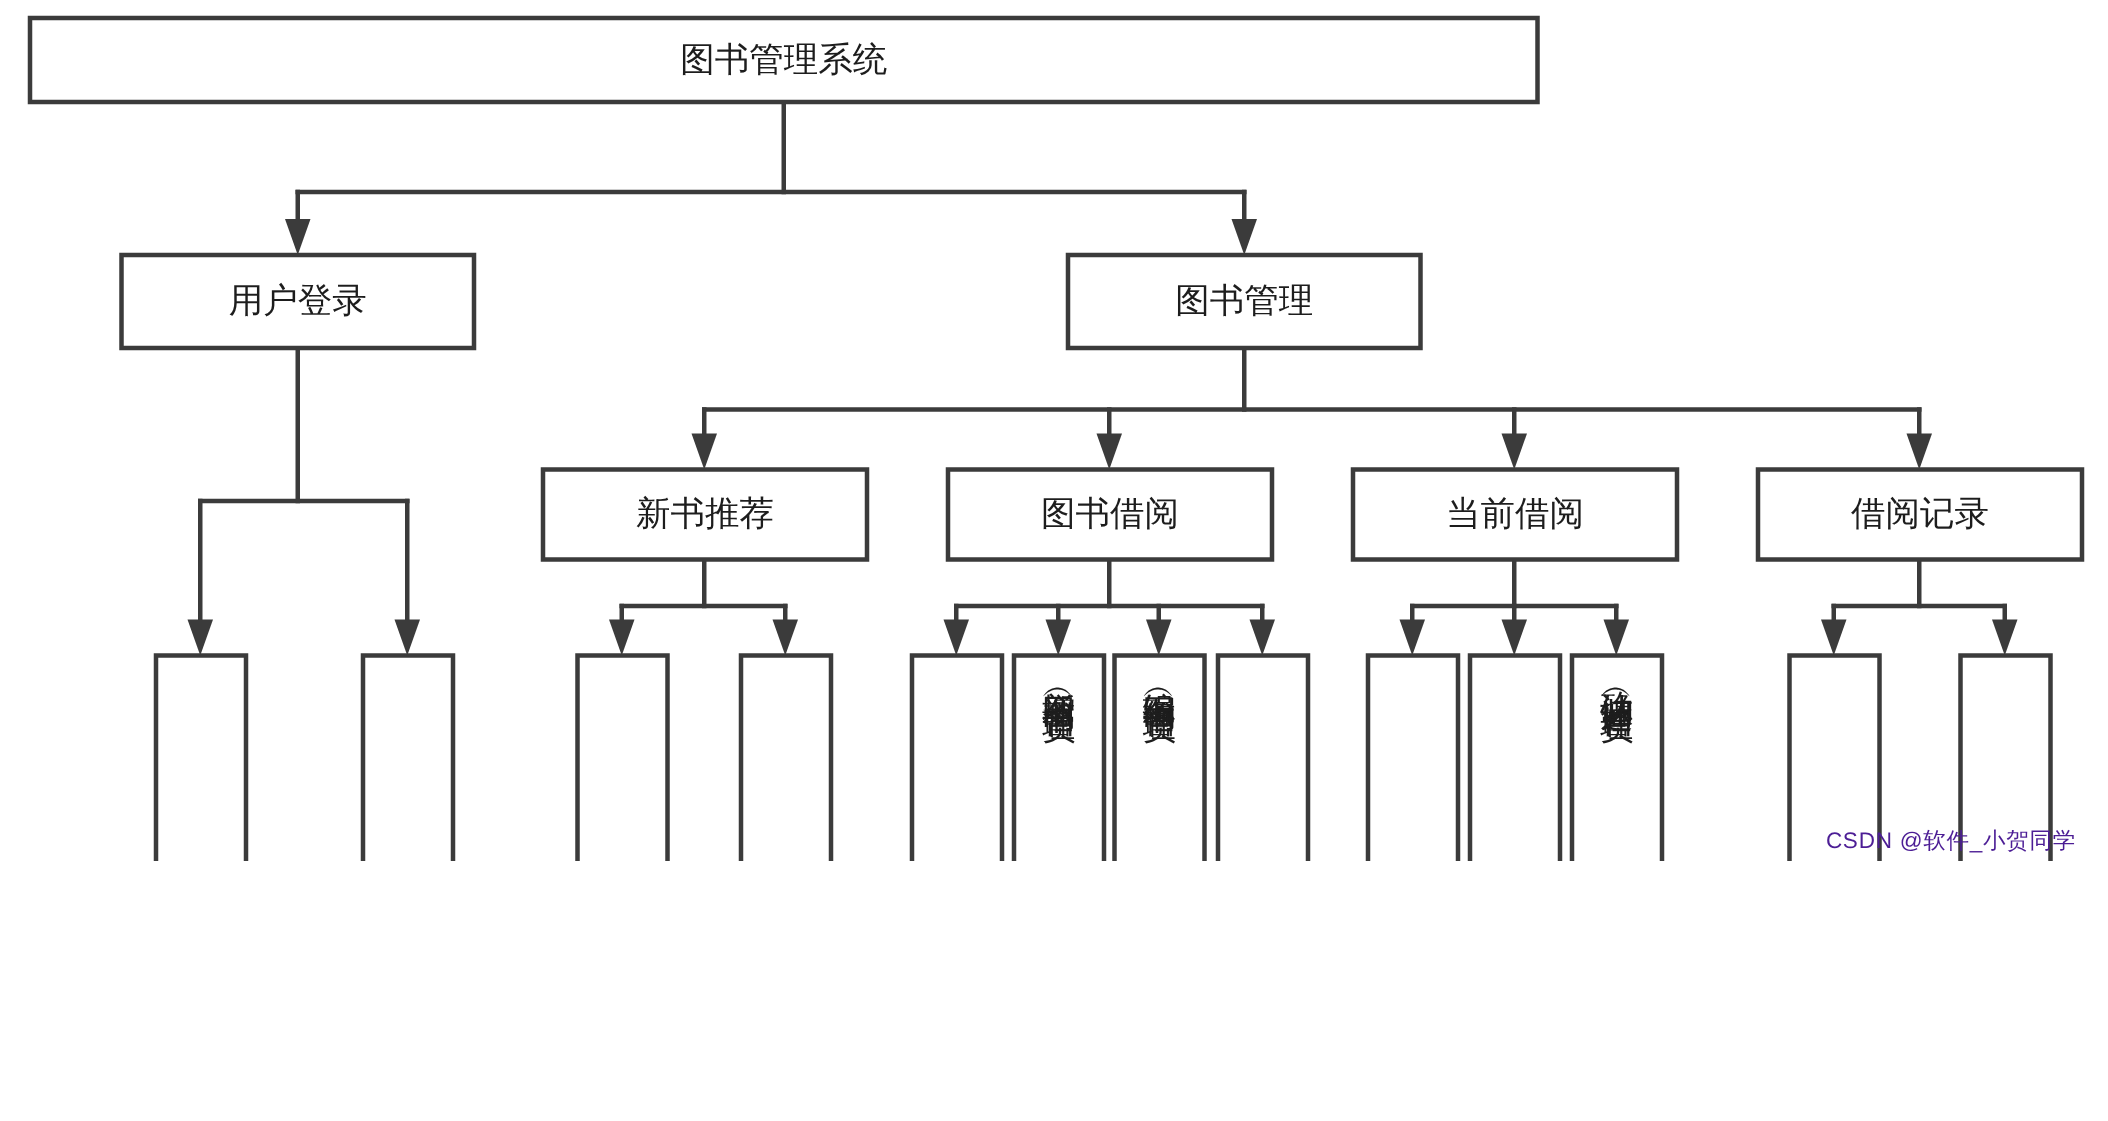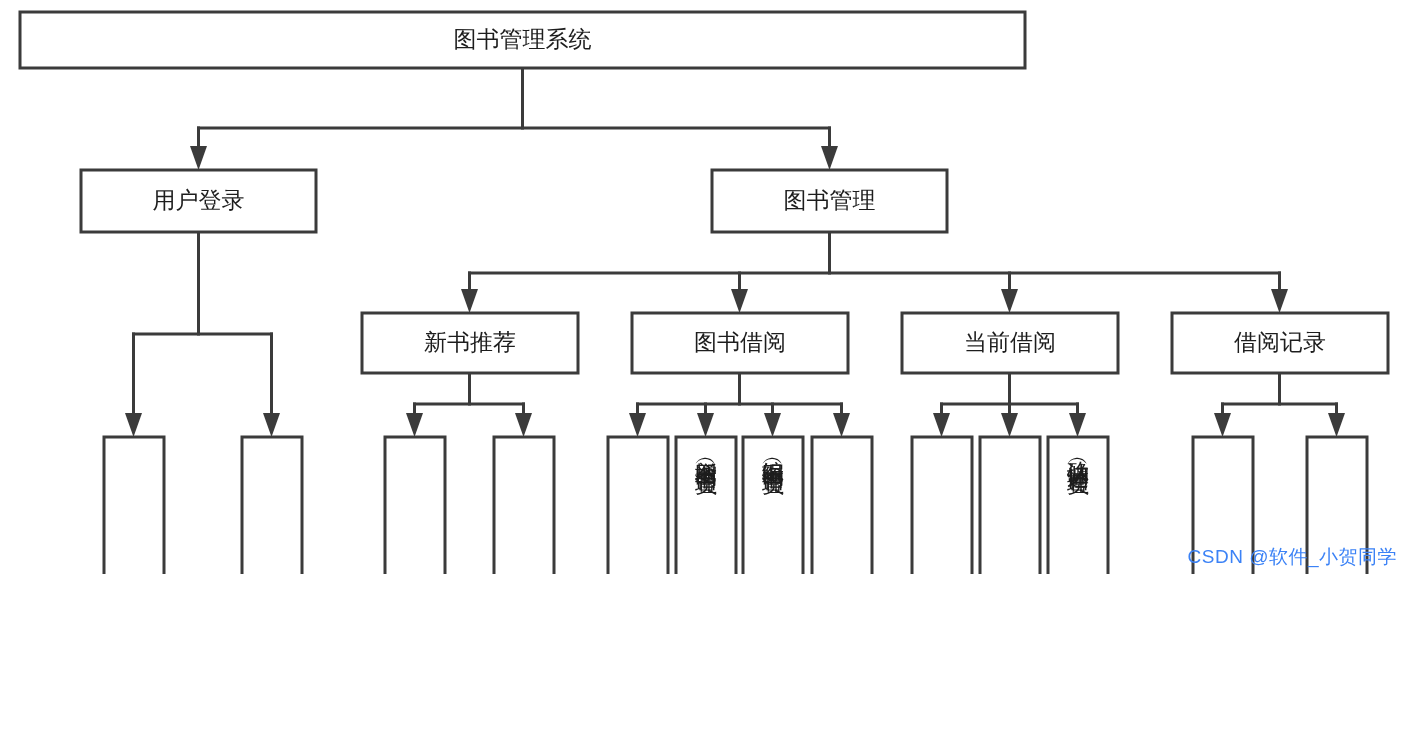--- a/index.html
+++ b/index.html
@@ -61,25 +61,25 @@
     letter-spacing: 2px;
     text-align: center;
     display: flex;
     align-items: center;
     justify-content: center;
     pointer-events: none;
     user-select: none;
   }
   .watermark {
     position: absolute;
-    right: 8px;
+    right: 21px;
     bottom: 4px;
     font-family: "Liberation Sans", "DejaVu Sans", sans-serif;
-    font-size: 19px;
-    color: #3b82f6;
+    font-size: 15px;
+    color: #4c1d95;
     letter-spacing: 0.5px;
     user-select: none;
     white-space: nowrap;
   }
 </style>
 </head>
 <body>
 
 <div id="diagram-root">
 

